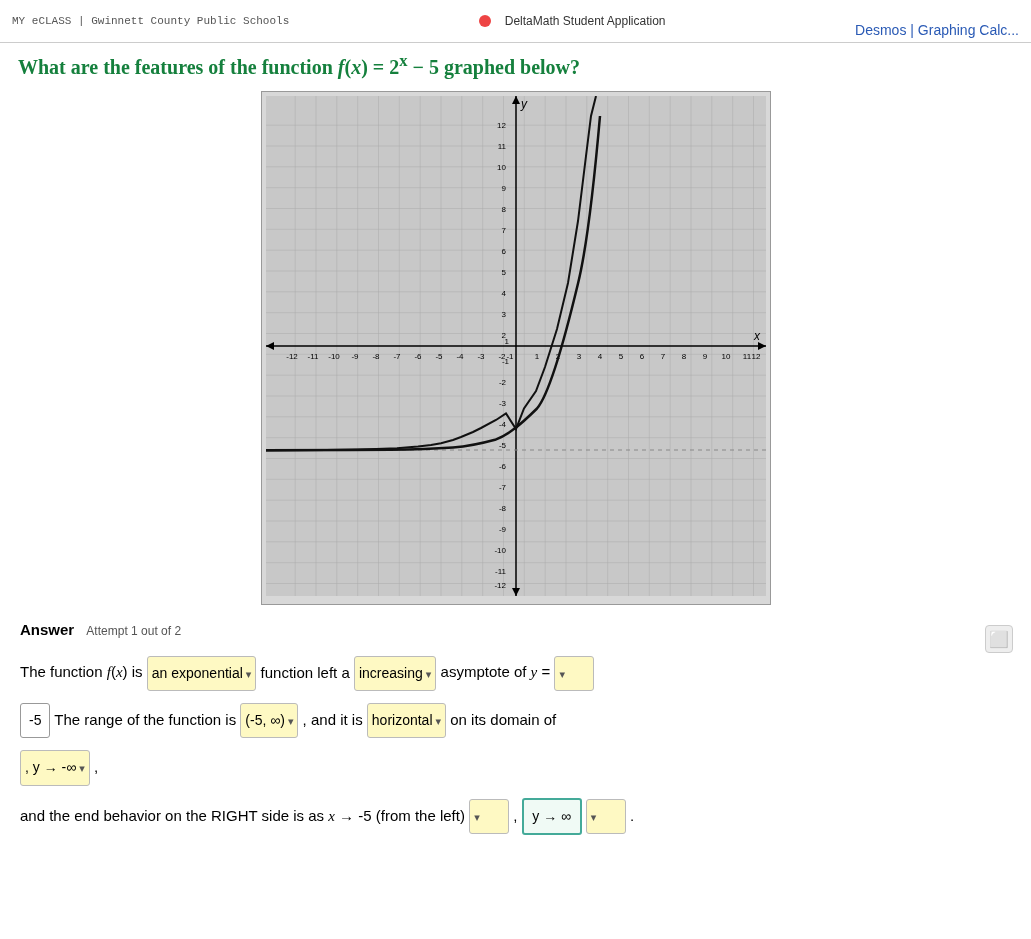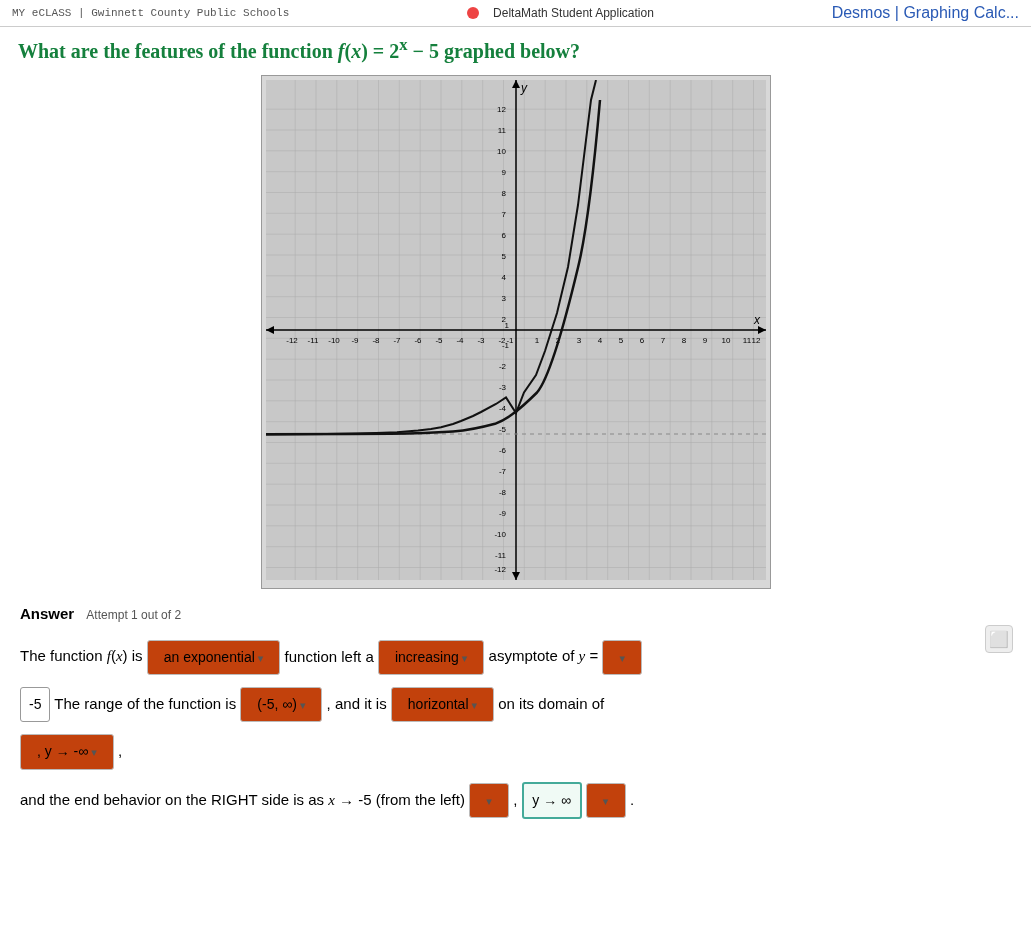--- a/index.html
+++ b/index.html
@@ -30,21 +30,21 @@
       gap: 14px;
       font-size: 12px;
       color: #333;
     }
     .top-bar-center .dot {
       width: 12px; height: 12px;
       background: #e44;
       border-radius: 50%;
       display: inline-block;
     }
-    .top-bar-right { color: #2a5ab5; font-size: 16px; }
+    .top-bar-right { color: #2a5ab5; font-size: 14px; margin-top: 18px; }
 
     
     .question-area {
       padding: 8px 18px 4px 18px;
     }
     .question-text {
       font-size: 20px;
       font-weight: bold;
       color: #15803d;
       font-family: 'Times New Roman', serif;
@@ -79,23 +79,23 @@
       margin-top: 12px;
       font-size: 15px;
       line-height: 2.1;
       color: #000;
     }
 
     .inline-select {
       display: inline-block;
       border: 1px solid #bbb;
       border-radius: 3px;
-      padding: 2px 16px;
+      padding: 2px 4px;
       font-size: 14px;
-      background: #c2410c;
+      background: #fef9c3;
       color: #000;
       cursor: pointer;
       min-width: 40px;
       vertical-align: middle;
     }
     .inline-select::after {
       content: " ▾";
       font-size: 11px;
       color: #555;
     }

